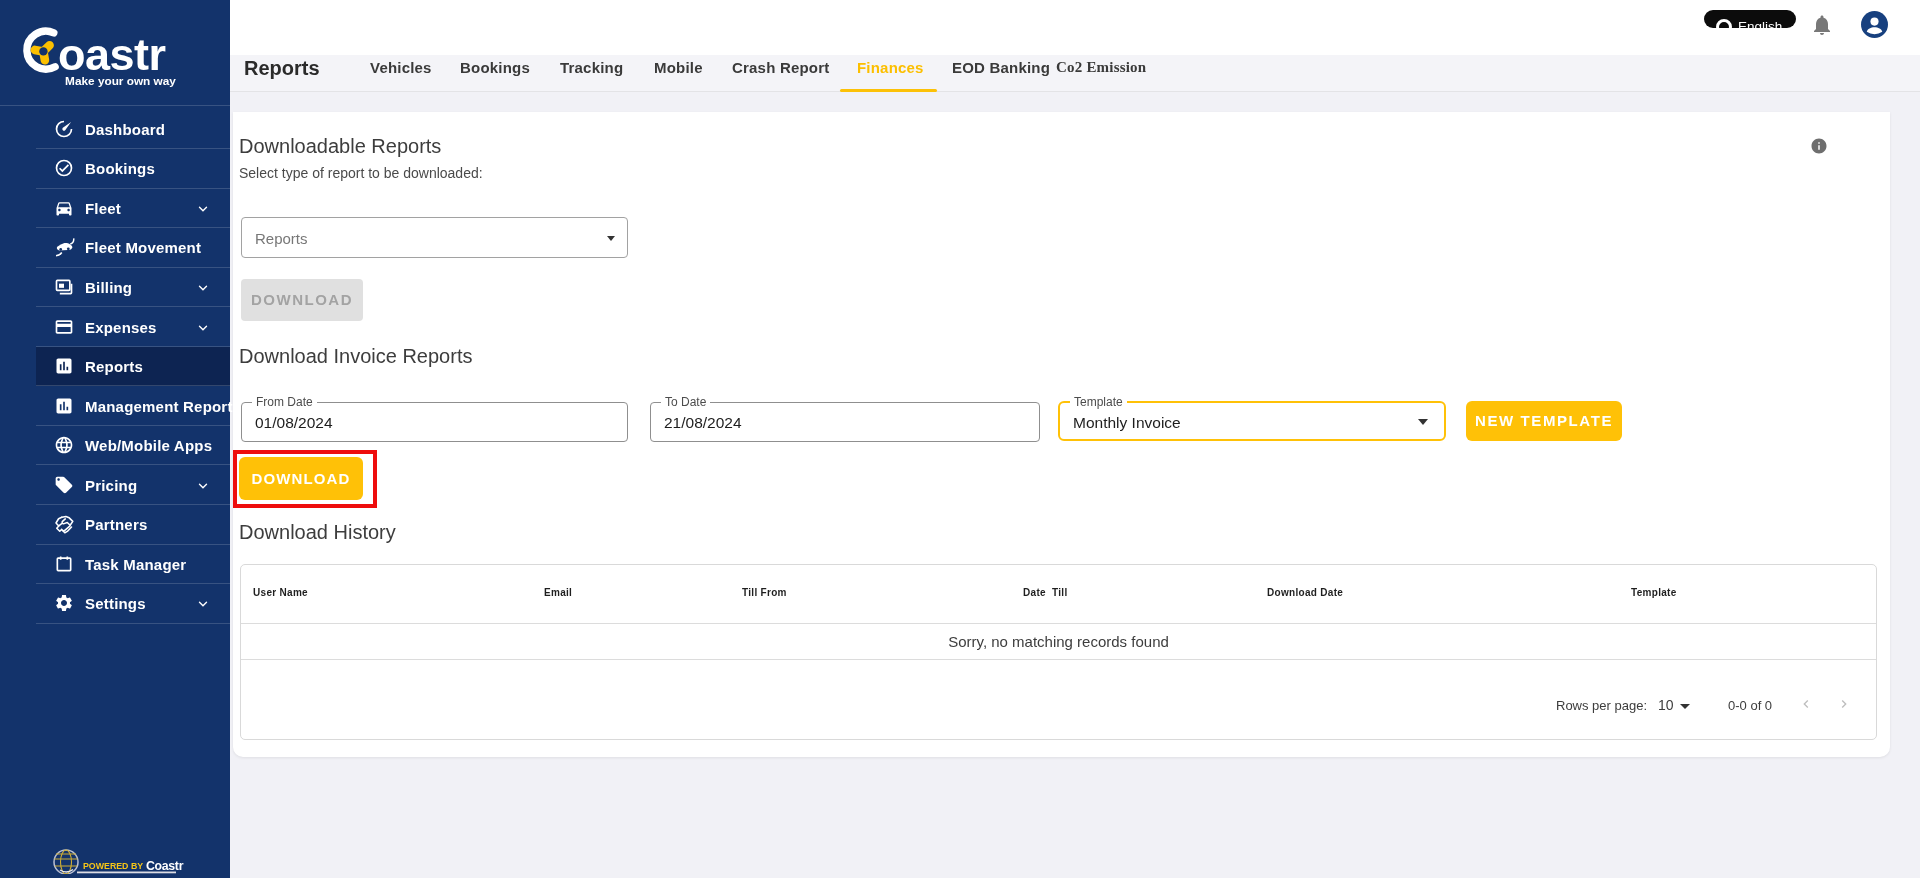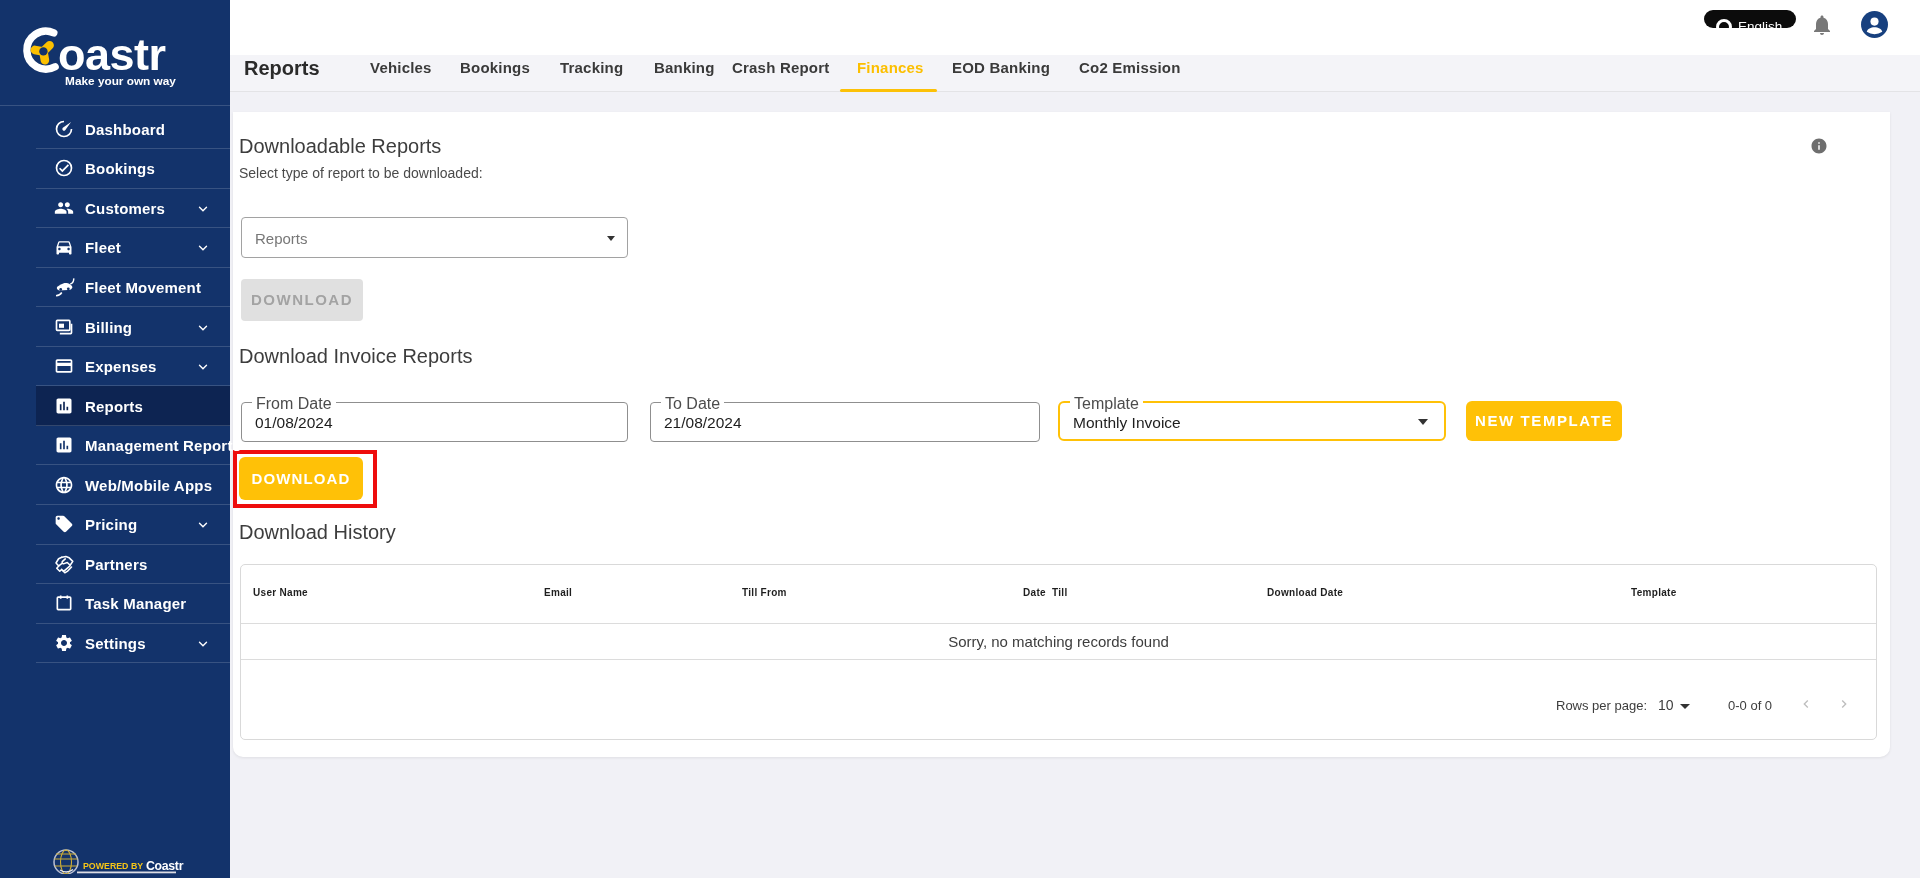--- a/index.html
+++ b/index.html
@@ -39,21 +39,21 @@
   .sub { position:absolute; left:6px; top:53px; font-size:14px; color:#4a4a4a; }
   .info-ic { position:absolute; left:1577px; top:25px; width:18px; height:18px; }
 
   .sel-box { position:absolute; left:8px; top:105px; width:387px; height:41px; border:1px solid #a2a2a2; border-radius:4px; }
   .sel-box .ph { position:absolute; left:13px; top:12px; font-size:15px; color:#777; }
   .sel-box .arr { position:absolute; right:12.5px; top:18px; width:0; height:0; border-left:4.5px solid transparent; border-right:4.5px solid transparent; border-top:5.5px solid #333; }
 
   .btn-dis { position:absolute; left:8px; top:167px; width:122px; height:42px; background:#e0e0e0; border-radius:4px; color:#a3a3a3; font-size:15px; font-weight:bold; letter-spacing:1.5px; text-align:center; line-height:42px; }
 
   .fieldset { position:absolute; height:40px; border:1px solid #8f8f8f; border-radius:4px; background:#fff; }
-  .fieldset .flabel { position:absolute; left:10px; top:-8px; background:#fff; padding:0 4px; font-size:16px; color:#4c4c4c; }
+  .fieldset .flabel { position:absolute; left:10px; top:-8px; background:#fff; padding:0 4px; font-size:12px; color:#4c4c4c; }
   .fieldset .fval { position:absolute; left:13px; top:11px; font-size:15.5px; color:#1d1d1d; }
   .fieldset.yellow { border:2px solid #ffc107; border-radius:6px; }
   .fieldset .arr { position:absolute; right:16px; top:16px; width:0; height:0; border-left:5.5px solid transparent; border-right:5.5px solid transparent; border-top:6.5px solid #333; }
 
   .btn-yellow { position:absolute; background:#ffc107; border-radius:6px; color:#fff; font-size:15px; font-weight:bold; letter-spacing:2px; text-align:center; }
 
   .red-rect { position:absolute; left:-0.5px; top:337.5px; width:144.5px; height:58.5px; border:4px solid #ee0d0d; }
 
   
   .tbl { position:absolute; left:7px; top:452px; width:1637px; height:176px; border:1px solid #d9d9d9; border-radius:5px; background:#fff; }
@@ -88,29 +88,20 @@
               <path fill="none" stroke="#fff" stroke-width="2" d="M12 3a9 9 0 1 0 9 9"></path>
               <path fill="#fff" d="M10.59 13.41a2 2 0 0 0 2.83 0l7.07-9.9-9.9 7.07a2 2 0 0 0 0 2.83z"></path>
             </svg></span>
           <span class="nv-tx">Dashboard</span>
         </div>
         <div class="nav-item">
           <span class="nv-ic"><svg viewBox="0 0 24 24" width="20" height="20">
               <path fill="#fff" d="M12 2a10 10 0 1 0 0 20 10 10 0 0 0 0-20zm0 18a8 8 0 1 1 0-16 8 8 0 0 1 0 16zm4.59-12.42L10 14.17l-2.59-2.58L6 13l4 4 8-8z"></path>
             </svg></span>
           <span class="nv-tx">Bookings</span>
-        </div>
-        <div class="nav-item">
-          <span class="nv-ic"><svg viewBox="0 0 24 24" width="20" height="20">
-              <path fill="#fff" d="M16 11c1.66 0 2.99-1.34 2.99-3S17.66 5 16 5s-3 1.34-3 3 1.34 3 3 3zm-8 0c1.66 0 2.99-1.34 2.99-3S9.66 5 8 5 5 6.34 5 8s1.34 3 3 3zm0 2c-2.33 0-7 1.17-7 3.5V19h14v-2.5c0-2.33-4.67-3.5-7-3.5zm8 0c-.29 0-.62.02-.97.05 1.16.84 1.97 1.97 1.97 3.45V19h6v-2.5c0-2.33-4.67-3.5-7-3.5z"></path>
-            </svg></span>
-          <span class="nv-tx">Customers</span>
-          <span class="nv-ch"><svg viewBox="0 0 24 24" width="14" height="14">
-              <path fill="none" stroke="#fff" stroke-width="2.4" stroke-linecap="round" d="m6 9 6 6 6-6"></path>
-            </svg></span>
         </div>
         <div class="nav-item">
           <span class="nv-ic"><svg viewBox="0 0 24 24" width="20" height="20">
               <path fill="#fff" d="M18.92 6.01C18.72 5.42 18.16 5 17.5 5h-11c-.66 0-1.21.42-1.42 1.01L3 12v8c0 .55.45 1 1 1h1c.55 0 1-.45 1-1v-1h12v1c0 .55.45 1 1 1h1c.55 0 1-.45 1-1v-8l-2.08-5.99zM6.5 16c-.83 0-1.5-.67-1.5-1.5S5.67 13 6.5 13s1.5.67 1.5 1.5S7.33 16 6.5 16zm11 0c-.83 0-1.5-.67-1.5-1.5s.67-1.5 1.5-1.5 1.5.67 1.5 1.5-.67 1.5-1.5 1.5zM5 11l1.5-4.5h11L19 11H5z"></path>
             </svg></span>
           <span class="nv-tx">Fleet</span>
           <span class="nv-ch"><svg viewBox="0 0 24 24" width="14" height="14">
               <path fill="none" stroke="#fff" stroke-width="2.4" stroke-linecap="round" d="m6 9 6 6 6-6"></path>
             </svg></span>
         </div>
@@ -228,25 +219,25 @@
         <path d="M12 14.5c-3.3 0-6.2 1.6-6.9 3.9a12 12 0 0 0 13.8 0c-.7-2.3-3.6-3.9-6.9-3.9z" fill="#fff"></path>
       </svg>
     </div>
   </div>
 
   <div id="tabbar">
     <div class="page-title">Reports</div>
     <div class="tab" style="left:140px;">Vehicles</div>
     <div class="tab" style="left:230px;">Bookings</div>
     <div class="tab" style="left:330px;">Tracking</div>
-    <div class="tab" style="left:424px;">Banking</div>
+    <div class="tab" style="left:424px;">Mobile</div>
     <div class="tab" style="left:502px;">Crash Report</div>
     <div class="tab active" style="left:627px;">Finances</div>
     <div class="tab" style="left:722px;">EOD Banking</div>
-    <div class="tab" style="left:849px;">Co2 Emission</div>
+    <div class="tab" style="left:826px;font-family:Liberation Serif, serif;">Co2 Emission</div>
     <div class="tab-underline"></div>
   </div>
 
   <div id="card">
     <div class="h1" style="left:6px; top:23px;">Downloadable Reports</div>
     <div class="sub">Select type of report to be downloaded:</div>
     <div class="info-ic">
       <svg width="18" height="18" viewBox="0 0 24 24">
           <path fill="#6e6e6e" d="M12 2C6.48 2 2 6.48 2 12s4.48 10 10 10 10-4.48 10-10S17.52 2 12 2zm1 15h-2v-6h2v6zm0-8h-2V7h2v2z"></path>
         </svg>

